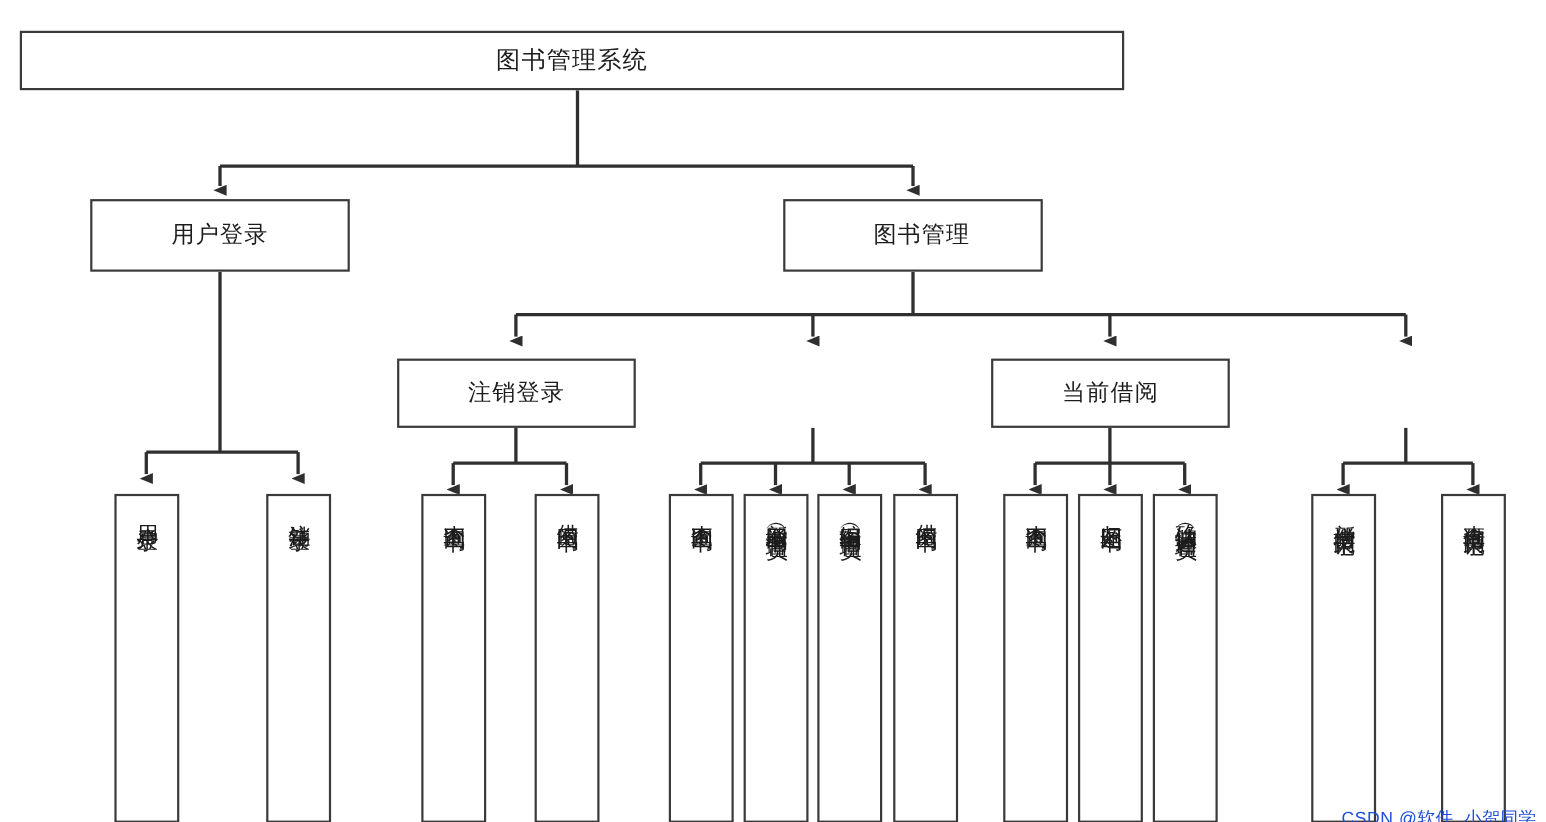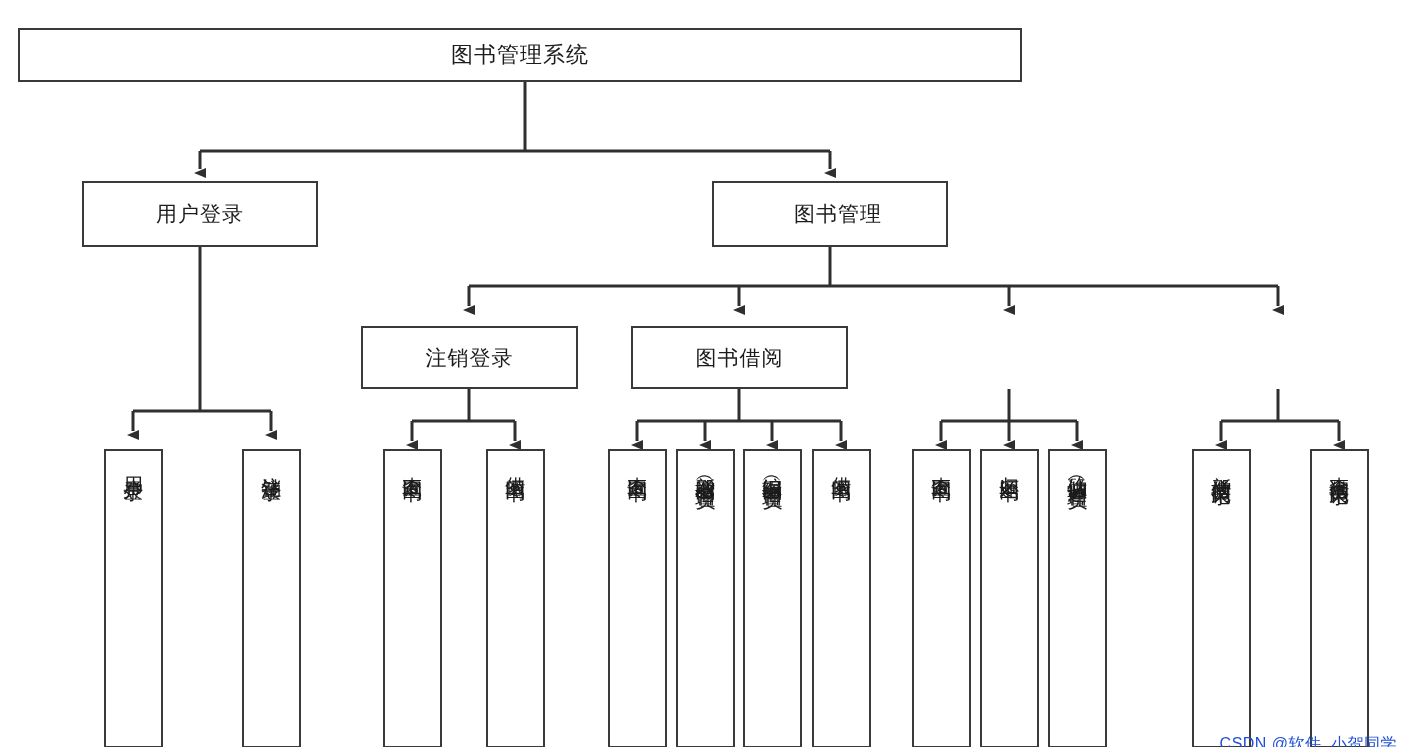--- a/index.html
+++ b/index.html
@@ -132,22 +132,22 @@
   <div class="node horiz" style="left:82px; top:167px; width:236px; height:66px;">
     <span>用户登录</span>
   </div>
   <div class="node horiz" style="left:712px; top:167px; width:236px; height:66px;padding-left:16px;">
     <span>图书管理</span>
   </div>
 
   <div class="node horiz" style="left:361px; top:312px; width:217px; height:63px;">
     <span>注销登录</span>
   </div>
-  <div class="node horiz" style="left:631px; top:312px; width:217px; height:63px;">
-    <span>图书借阅</span>
+  <div class="node horiz" style="left:901px; top:312px; width:217px; height:63px;">
+    <span>当前借阅</span>
   </div>
 
   <div class="node leaf" style="left:104px; top:435px; width:59px; height:299px;">
     <span class="vtext">用户登录</span>
   </div>
   <div class="node leaf" style="left:242px; top:435px; width:59px; height:299px;">
     <span class="vtext">注销登录</span>
   </div>
 
   <div class="node leaf" style="left:383px; top:435px; width:59px; height:299px;">

